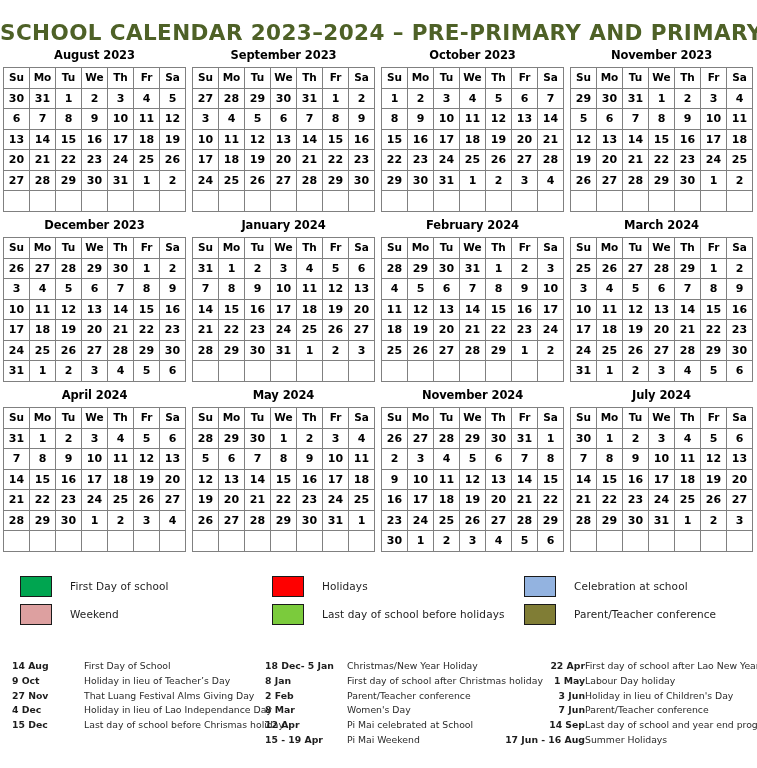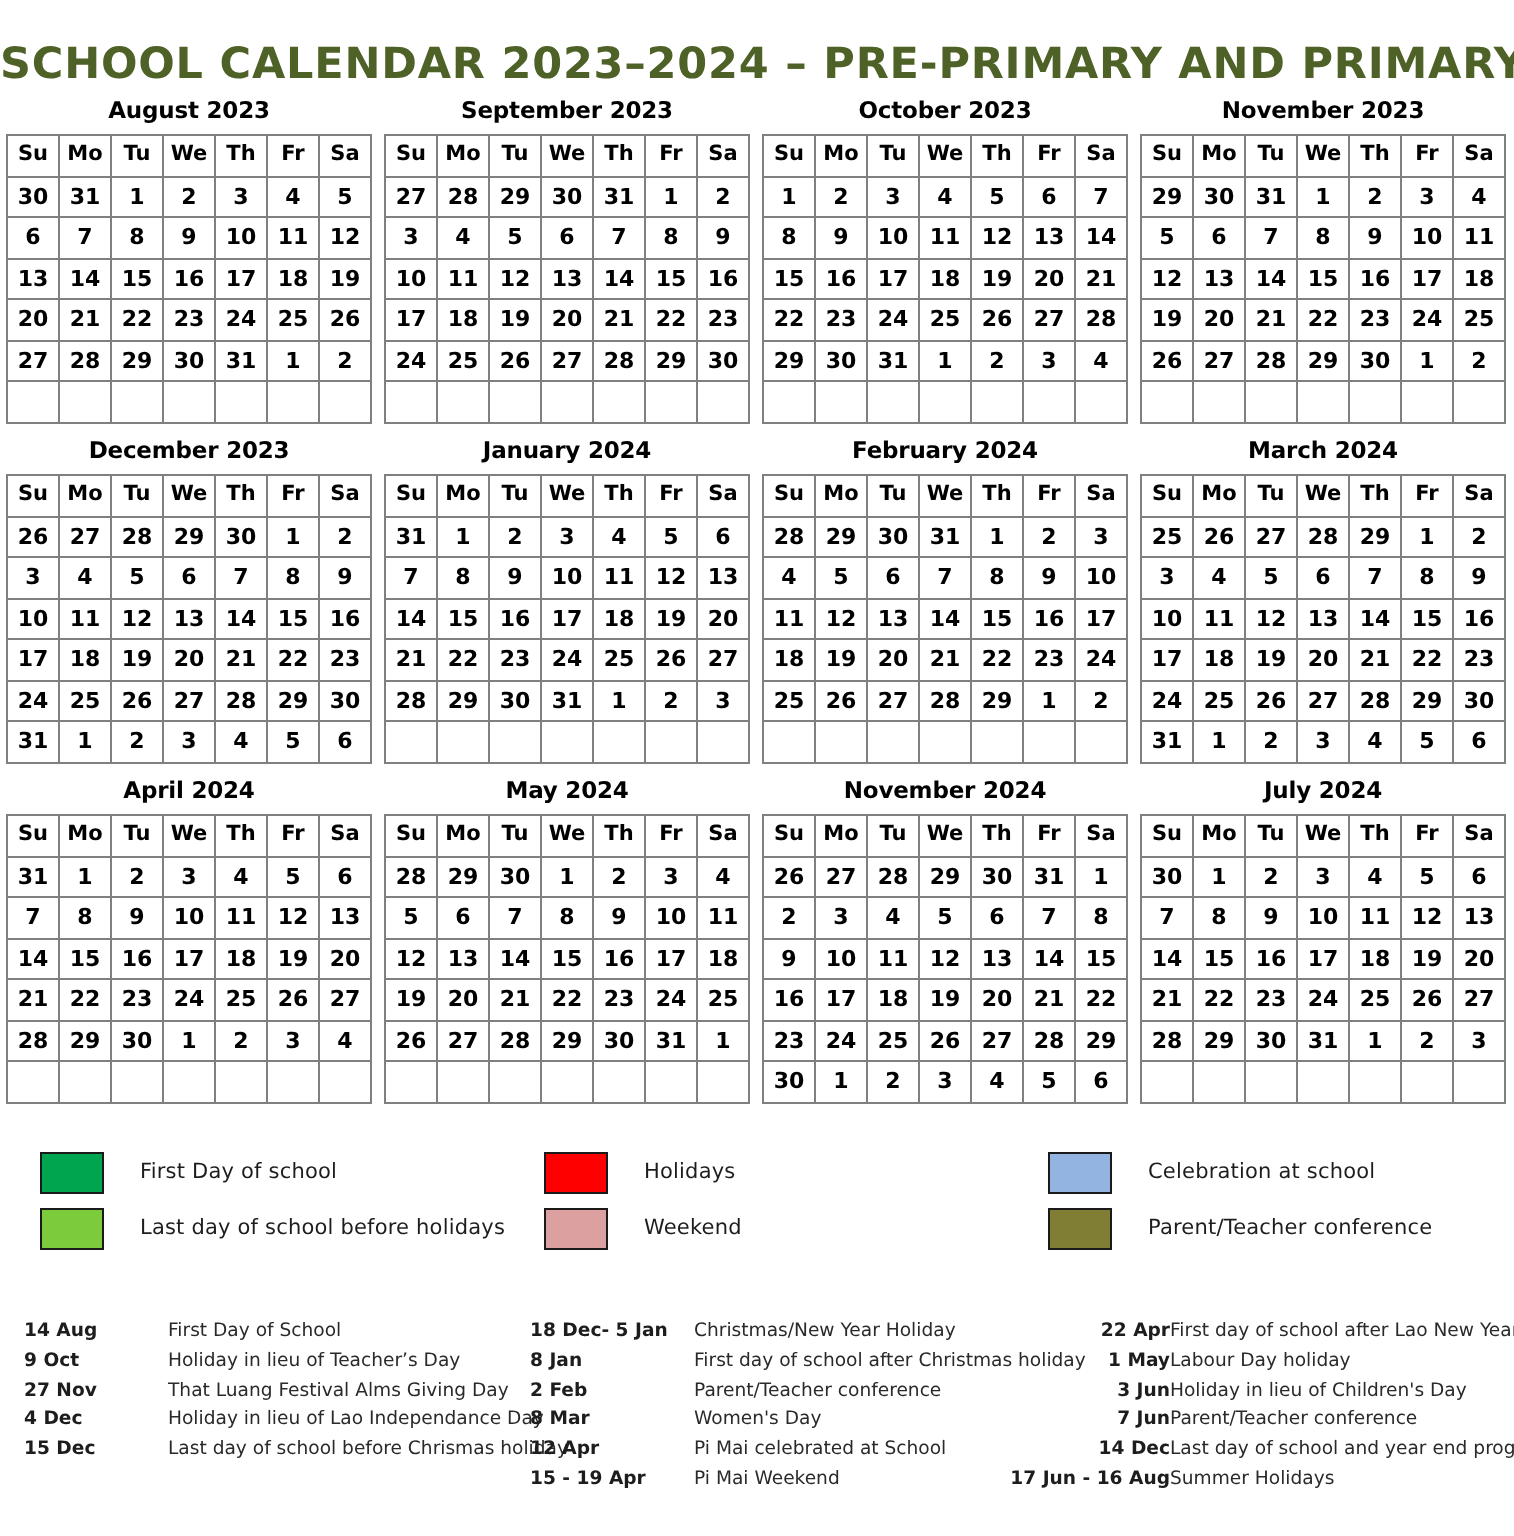--- a/index.html
+++ b/index.html
@@ -1007,26 +1007,26 @@
       </div>
       <div class="leg">
         <span class="sw sw-holiday"></span>
         <span class="lbl">Holidays</span>
       </div>
       <div class="leg">
         <span class="sw sw-celebrate"></span>
         <span class="lbl">Celebration at school</span>
       </div>
       <div class="leg">
+        <span class="sw sw-weekend"></span>
+        <span class="lbl">Weekend</span>
+      </div>
+      <div class="leg">
         <span class="sw sw-last"></span>
         <span class="lbl">Last day of school before holidays</span>
-      </div>
-      <div class="leg">
-        <span class="sw sw-weekend"></span>
-        <span class="lbl">Weekend</span>
       </div>
       <div class="leg">
         <span class="sw sw-conf"></span>
         <span class="lbl">Parent/Teacher conference</span>
       </div>
     </div>
 
   <div class="notes">
       <div class="ncol ncol1">
         <div class="nrow">
@@ -1087,21 +1087,21 @@
         </div>
         <div class="nrow">
           <span class="ndate">3 Jun</span>
           <span class="ndesc">Holiday in lieu of Children's Day</span>
         </div>
         <div class="nrow">
           <span class="ndate">7 Jun</span>
           <span class="ndesc">Parent/Teacher conference</span>
         </div>
         <div class="nrow">
-          <span class="ndate">14 Dec</span>
+          <span class="ndate">14 Sep</span>
           <span class="ndesc">Last day of school and year end prog.</span>
         </div>
         <div class="nrow">
           <span class="ndate">17 Jun - 16 Aug</span>
           <span class="ndesc">Summer Holidays</span>
         </div>
       </div>
     </div>
 
 </div>

